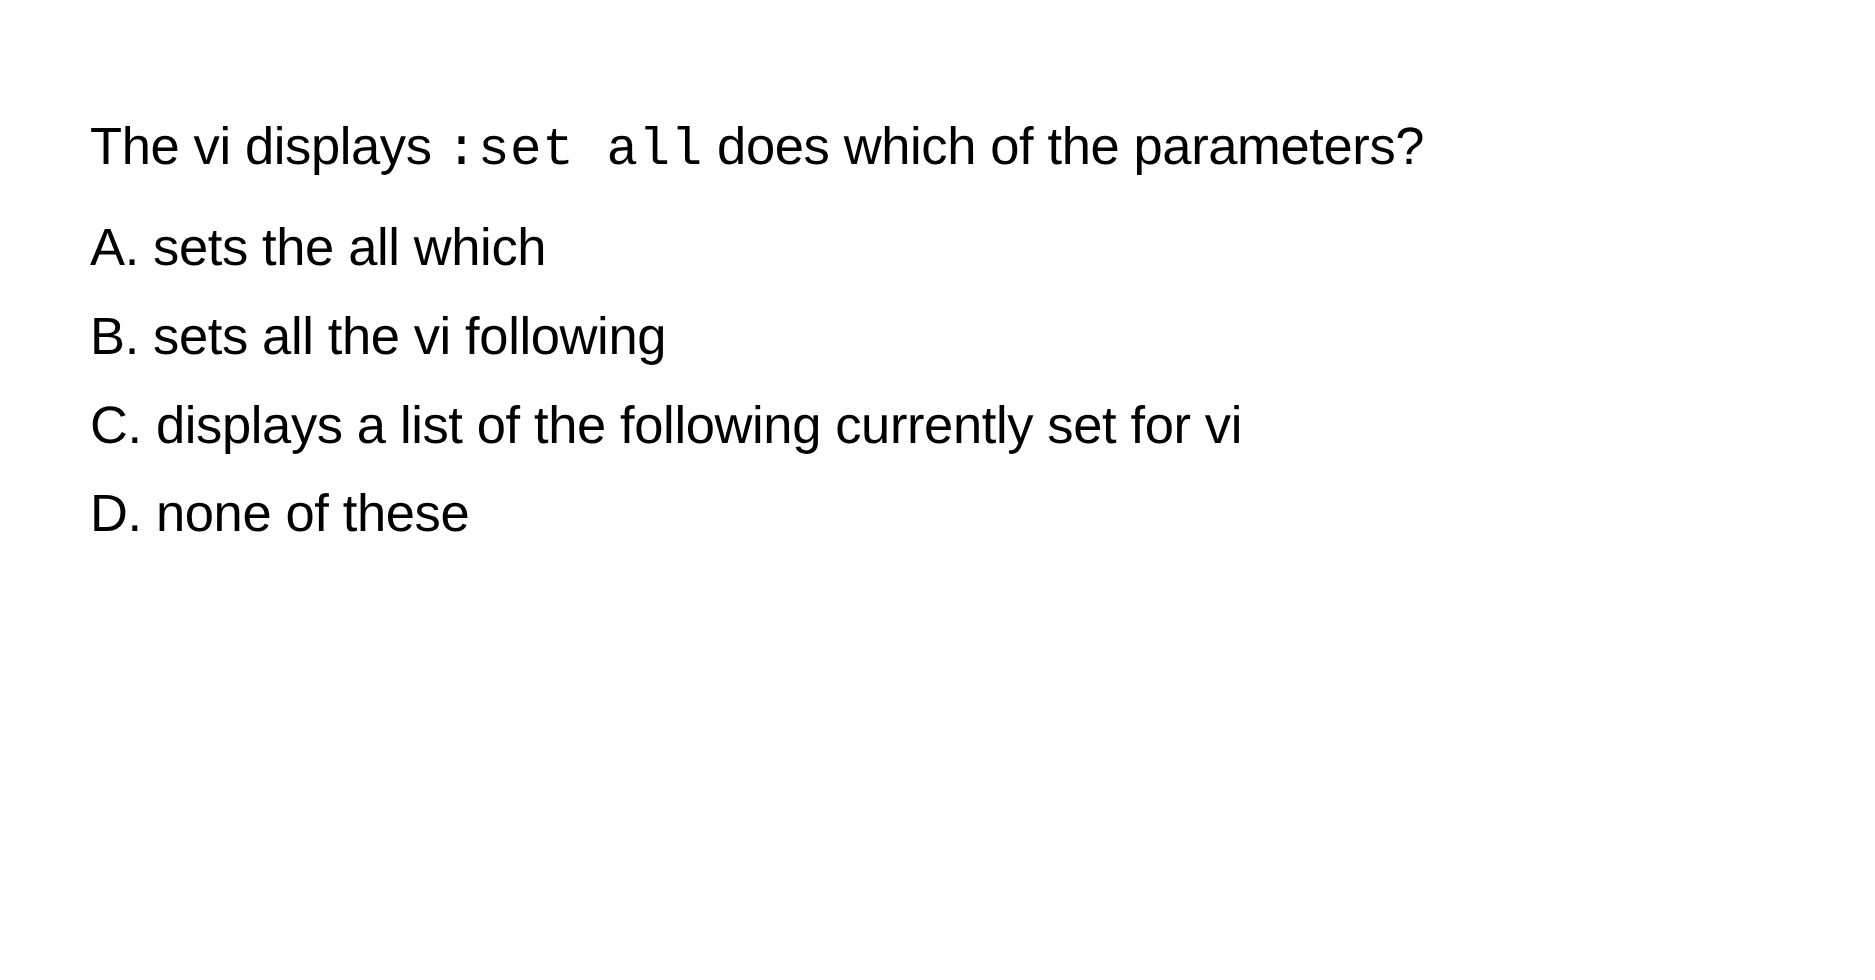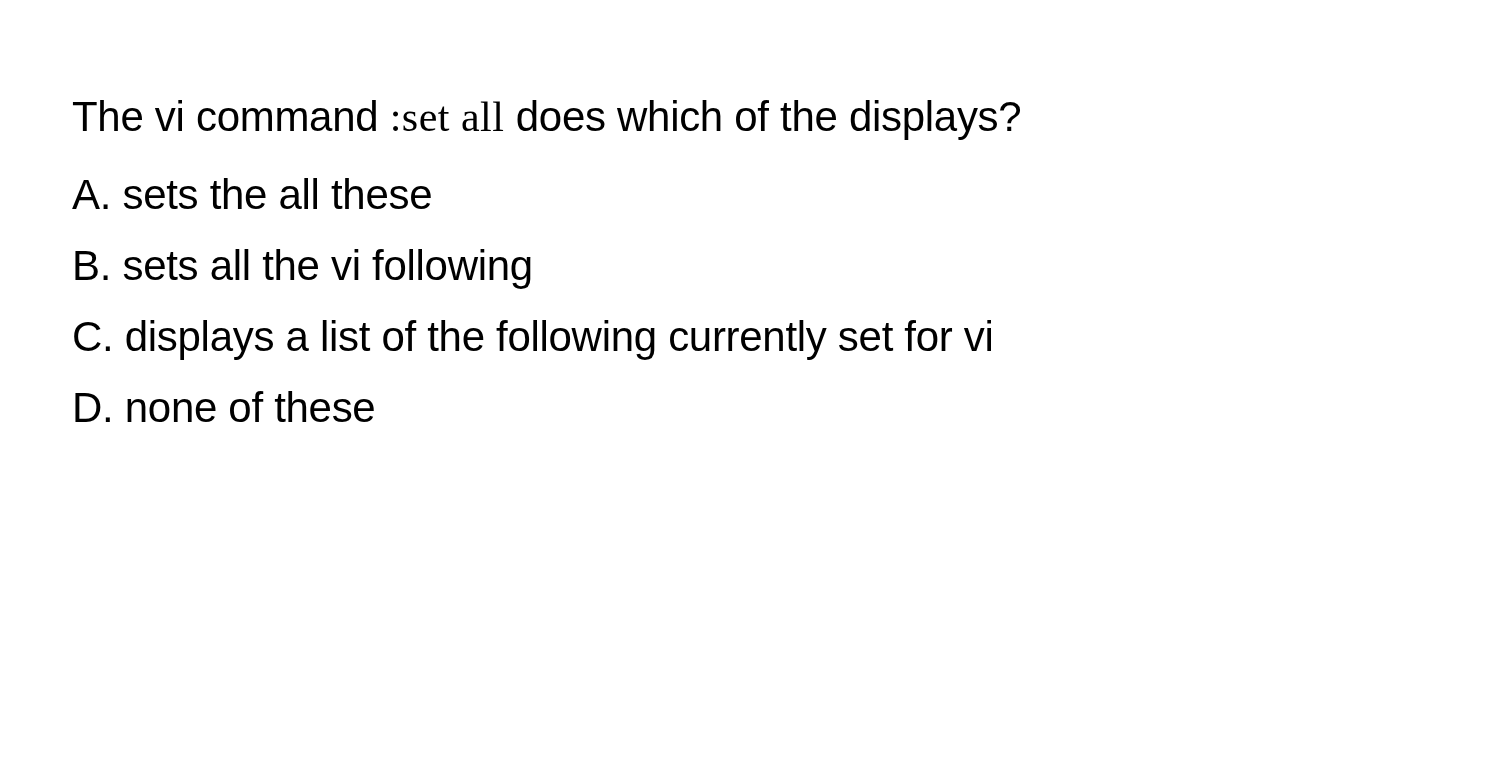--- a/index.html
+++ b/index.html
@@ -15,35 +15,35 @@
       padding: 78px 72px;
       color: #000000;
     }
     .question-stem {
       font-size: 42px;
       line-height: 1.85;
       font-weight: 400;
       letter-spacing: -0.3px;
     }
     .code {
-      font-family: Liberation Serif, serif;
+      font-family: Liberation Mono, monospace;
       font-size: 42px;
       letter-spacing: 0.5px;
     }
     .option {
       font-size: 42px;
       line-height: 1.6;
       font-weight: 400;
       letter-spacing: -0.3px;
       margin-top: 4px;
     }
   </style>
 </head>
 <body>
 
 <div class="question-stem">
-  <span>The vi command </span><span class="code">:set all</span><span> does which of the displays?</span>
+  <span>The vi displays </span><span class="code">:set all</span><span> does which of the parameters?</span>
 </div>
 
-<div class="option">A. sets the all these</div>
+<div class="option">A. sets the all which</div>
 <div class="option">B. sets all the vi following</div>
 <div class="option">C. displays a list of the following currently set for vi</div>
 <div class="option">D. none of these</div>
 
 </body></html>

